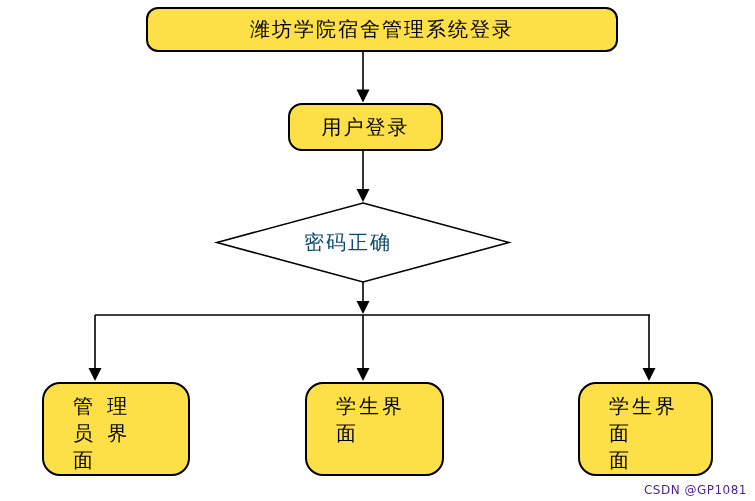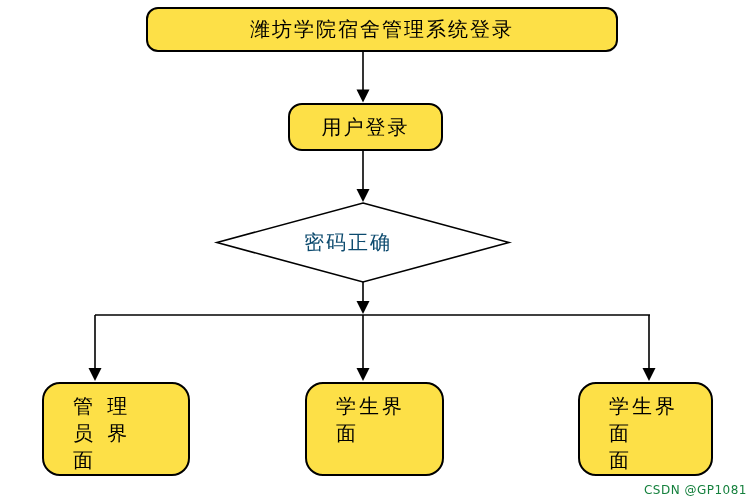--- a/index.html
+++ b/index.html
@@ -76,21 +76,21 @@
     left: 578px; top: 382px;
     width: 135px; height: 94px;
     letter-spacing: 3px;
   }
   .watermark {
     position: absolute;
     right: 8px;
     bottom: 4px;
     font-size: 12px;
     letter-spacing: 0.5px;
-    color: #15803d;
+    color: #4c1d95;
   }
 </style>
 </head>
 <body>
 
 <div class="stage">
 
   <svg class="connectors" viewBox="0 0 755 501" xmlns="http://www.w3.org/2000/svg">
 
     <polygon points="363,203 509,242.5 363,282 217,242.5" fill="#ffffff" stroke="#000000" stroke-width="1.6"></polygon>

